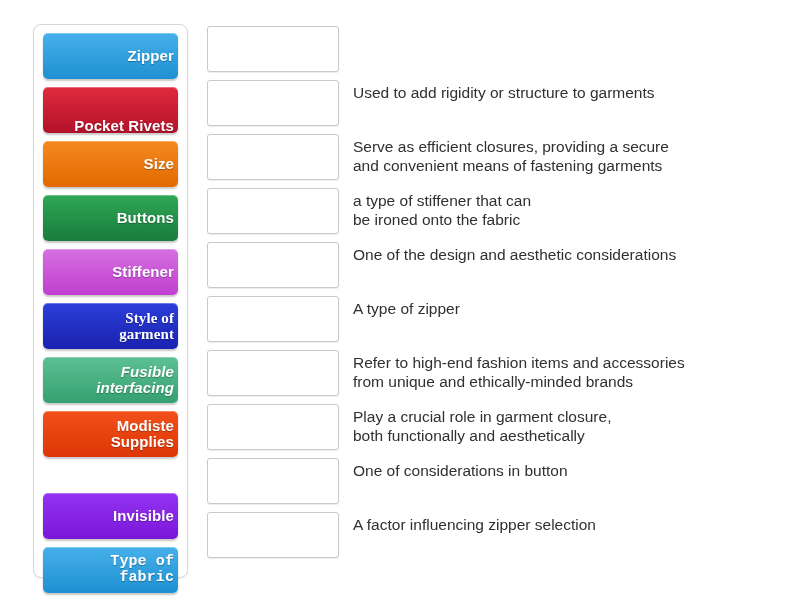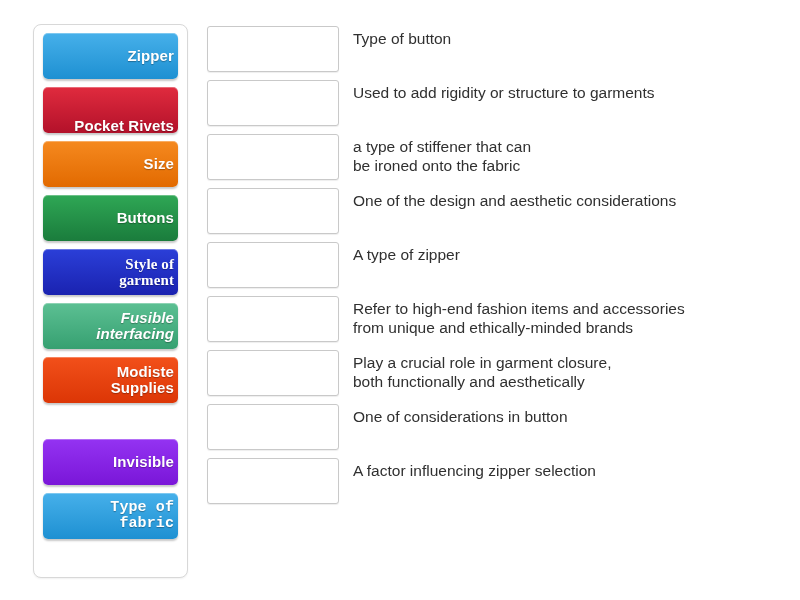--- a/index.html
+++ b/index.html
@@ -103,20 +103,23 @@
       </div>
       <div class="tile" style="background: linear-gradient(rgb(224, 43, 62) 0%, rgb(179, 17, 42) 100%);">
         <span class="label" style="white-space: pre-line; margin-top: 32px;">Pocket Rivets</span>
       </div>
       <div class="tile" style="background: linear-gradient(rgb(245, 137, 31) 0%, rgb(226, 106, 0) 100%);">
         <span class="label" style="white-space: pre-line;">Size</span>
       </div>
       <div class="tile" style="background: linear-gradient(rgb(47, 167, 85) 0%, rgb(26, 124, 60) 100%);">
         <span class="label" style="white-space: pre-line;">Buttons</span>
       </div>
+      <div class="tile" style="background: linear-gradient(rgb(214, 111, 224) 0%, rgb(192, 63, 208) 100%);">
+        <span class="label" style="white-space: pre-line;">Stiffener</span>
+      </div>
       <div class="tile" style="background: linear-gradient(rgb(43, 63, 216) 0%, rgb(26, 34, 176) 100%);">
         <span class="label" style="white-space: pre-line; font-family: Liberation Serif, serif;">Style of
 garment</span>
       </div>
       <div class="tile" style="background: linear-gradient(rgb(92, 192, 147) 0%, rgb(54, 160, 113) 100%);">
         <span class="label" style="white-space: pre-line; font-style: italic;">Fusible
 interfacing</span>
       </div>
       <div class="tile" style="background: linear-gradient(rgb(242, 80, 26) 0%, rgb(220, 54, 6) 100%);">
         <span class="label" style="white-space: pre-line;">Modiste
@@ -126,25 +129,29 @@
         <span class="label" style="white-space: pre-line;">Invisible</span>
       </div>
       <div class="tile" style="background: linear-gradient(rgb(70, 176, 234) 0%, rgb(30, 144, 210) 100%); font-family: Liberation Mono, monospace;">
         <span class="label" style="white-space: pre-line;">Type of fabric</span>
       </div>
     </div>
 
   <div class="rows" id="rows">
       <div class="row">
         <div class="dropzone"></div>
-        <div class="definition">Type of button</div>
       </div>
       <div class="row">
         <div class="dropzone"></div>
         <div class="definition">Used to add rigidity or structure to garments</div>
+      </div>
+      <div class="row">
+        <div class="dropzone"></div>
+        <div class="definition">Serve as efficient closures, providing a secure
+and convenient means of fastening garments</div>
       </div>
       <div class="row">
         <div class="dropzone"></div>
         <div class="definition">a type of stiffener that can
 be ironed onto the fabric</div>
       </div>
       <div class="row">
         <div class="dropzone"></div>
         <div class="definition">One of the design and aesthetic considerations</div>
       </div>

